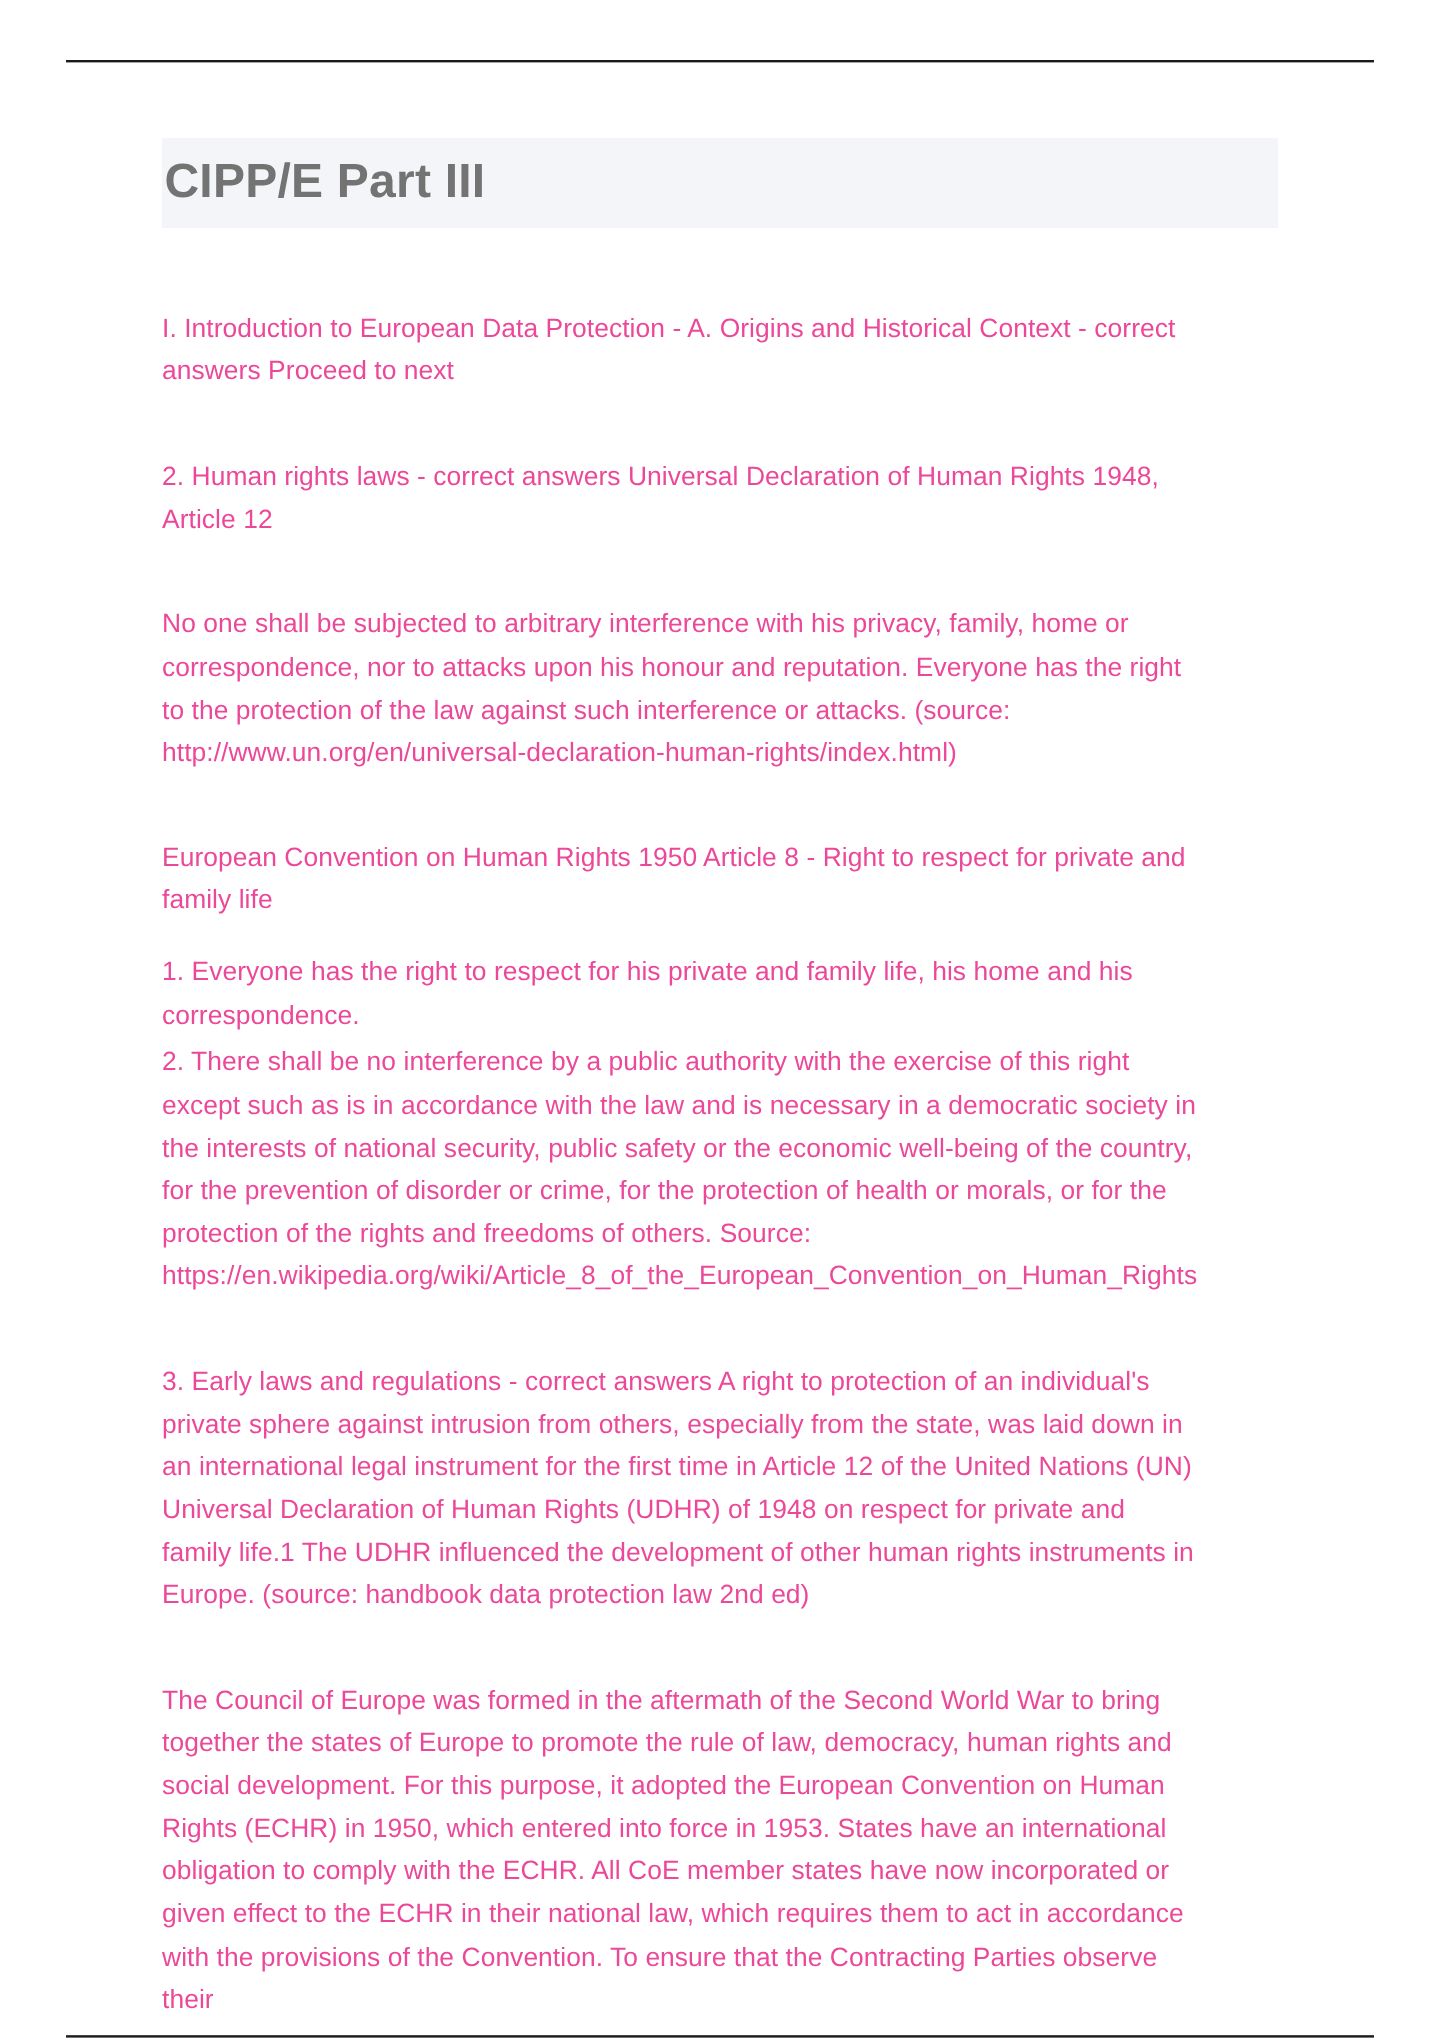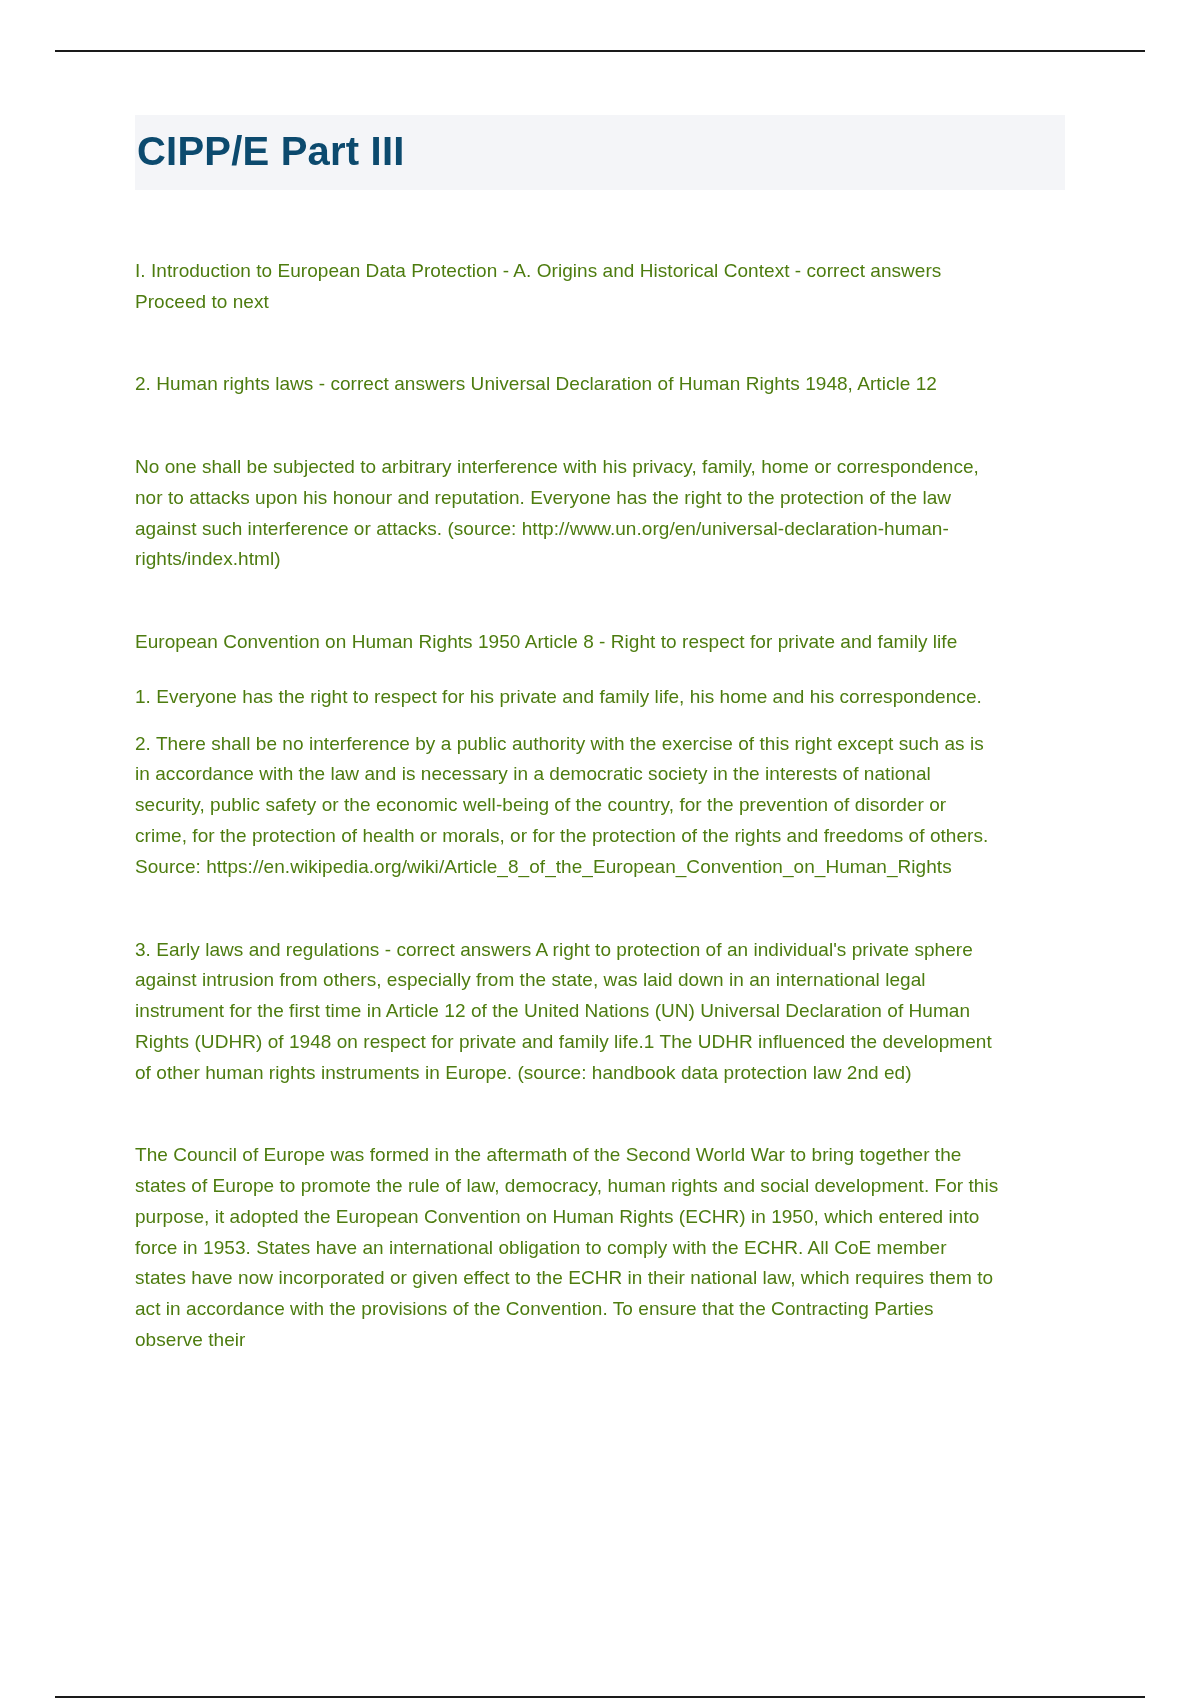--- a/index.html
+++ b/index.html
@@ -39,42 +39,42 @@
   }
   .title-band {
     background: #f4f5f8;
     margin-top: 63px;
     padding: 14px 0 16px 0;
   }
   .doc-title {
     font-family: "Liberation Sans", sans-serif;
     font-size: 40px;
     font-weight: bold;
-    color: #0c4a6e;
+    color: #737373;
     letter-spacing: 0.2px;
     margin: 0;
     padding-left: 2px;
     line-height: 1.12;
   }
   .body-block {
     margin-top: 66px;
   }
   p.para {
-    font-size: 19px;
+    font-size: 22px;
     line-height: 1.62;
-    color: #4d7c0f;
+    color: #ec4899;
     margin: 0 0 37px 0;
     max-width: 865px;
     letter-spacing: 0.05px;
   }
   p.para.tight {
     margin-bottom: 24px;
   }
   p.para.tight-2 {
-    margin-bottom: 16px;
+    margin-bottom: 4px;
   }
   p.para.gap-lg {
     margin-bottom: 52px;
   }
   p.para.last {
     margin-bottom: 12px;
   }
 </style>
 </head>
 <body>

